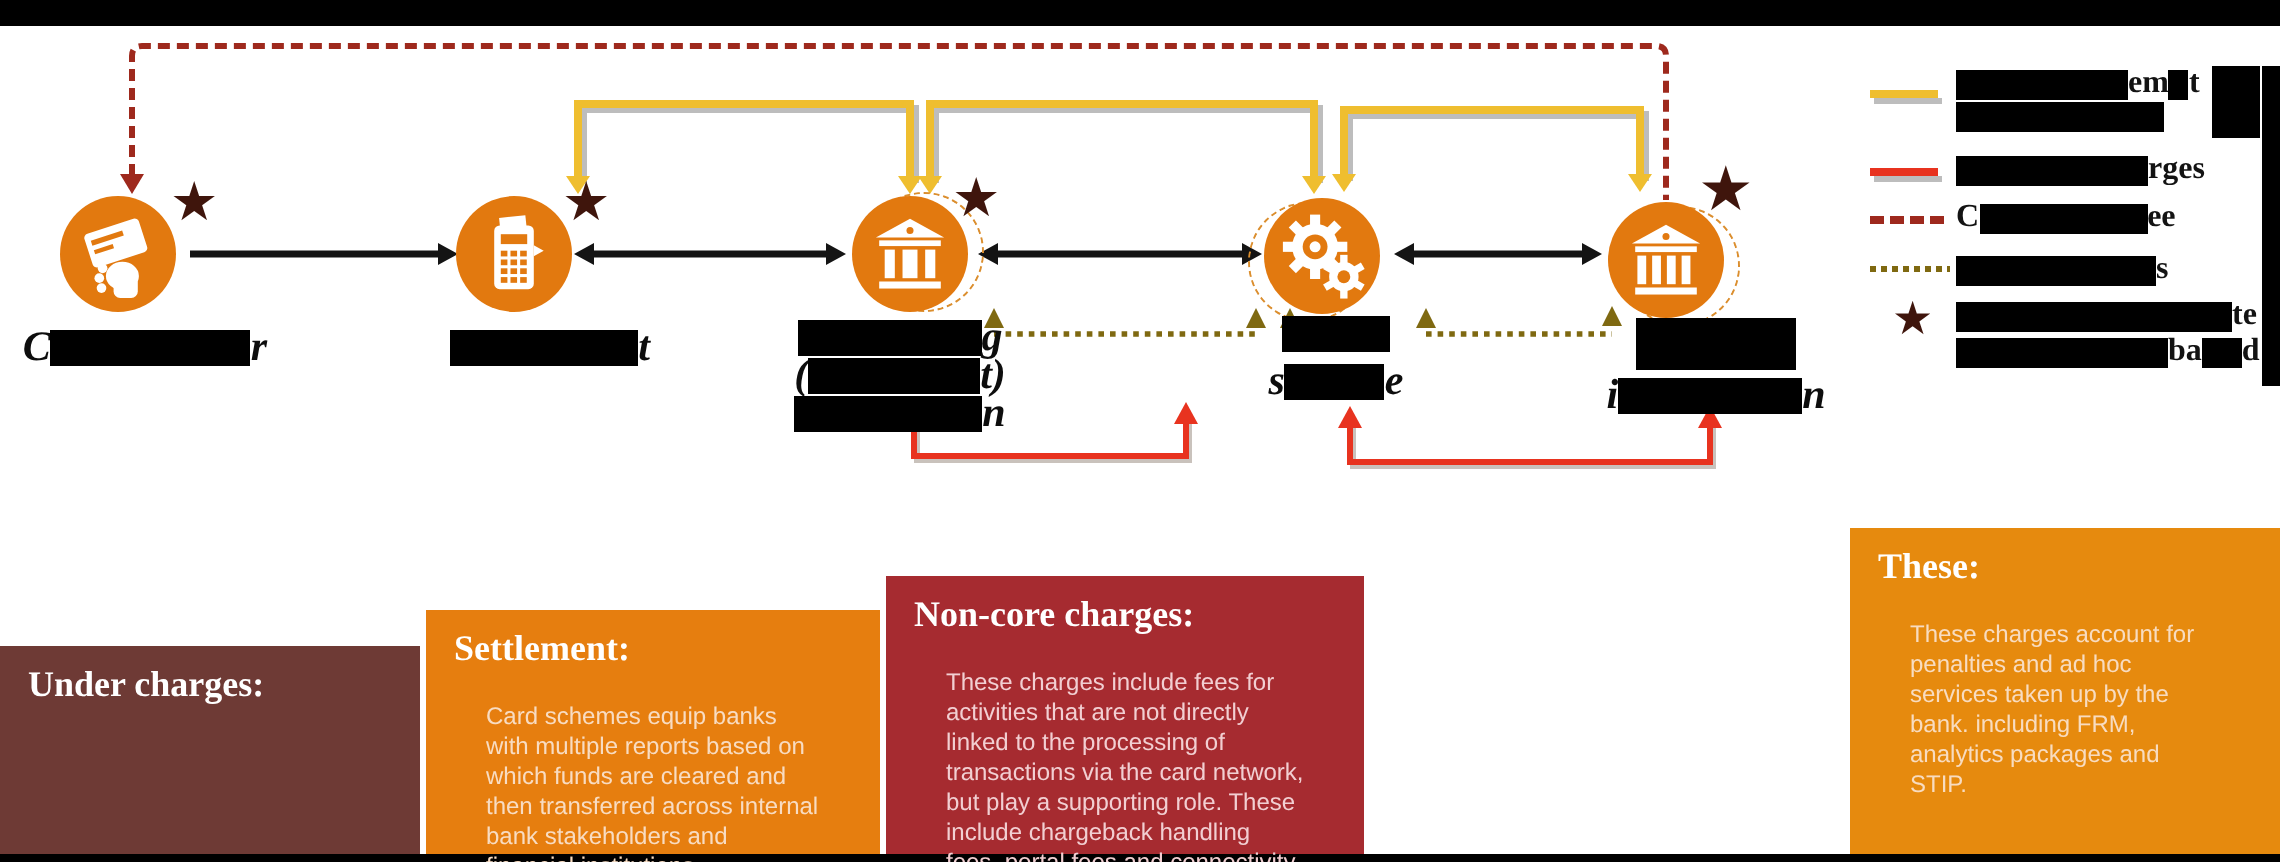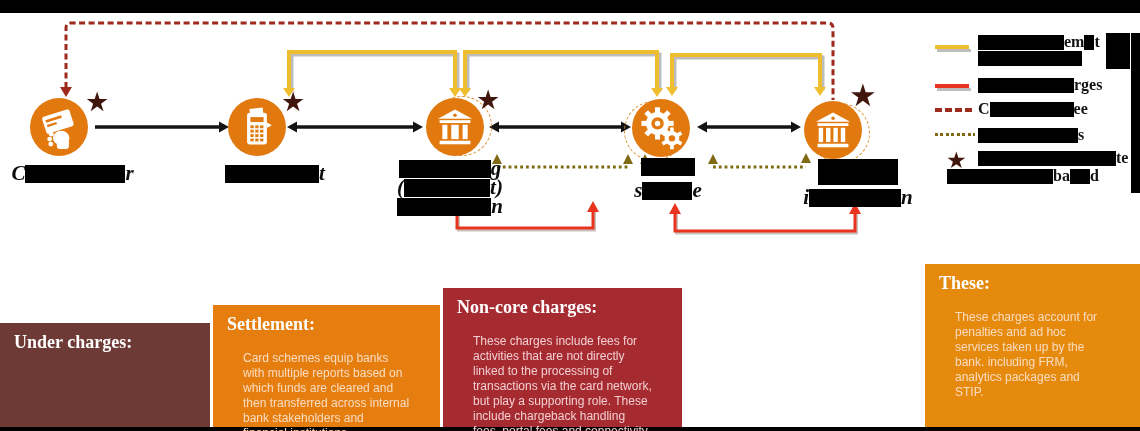--- a/index.html
+++ b/index.html
@@ -274,21 +274,21 @@
     <div class="legline" style="left:978px;top:126px;">
       <span class="lblk" style="width:100px;"></span>
         <span>s</span>
     </div>
 
     <span class="star" style="left:946px;top:149px;font-size:23px;">★</span>
     <div class="legline" style="left:978px;top:149px;">
       <span class="lblk" style="width:138px;"></span>
         <span>te</span>
     </div>
-    <div class="legline" style="left:947px;top:167px;">
+    <div class="legline" style="left:978px;top:167px;">
       <span class="lblk" style="width:106px;"></span>
         <span>ba</span>
         <span class="lblk" style="width:20px;"></span>
         <span>d</span>
     </div>
   </div>
 
   <div class="box" style="left:0;top:323px;width:210px;height:104px;background:#6E3A35;">
     <h3>Under charges:</h3>
   </div>

